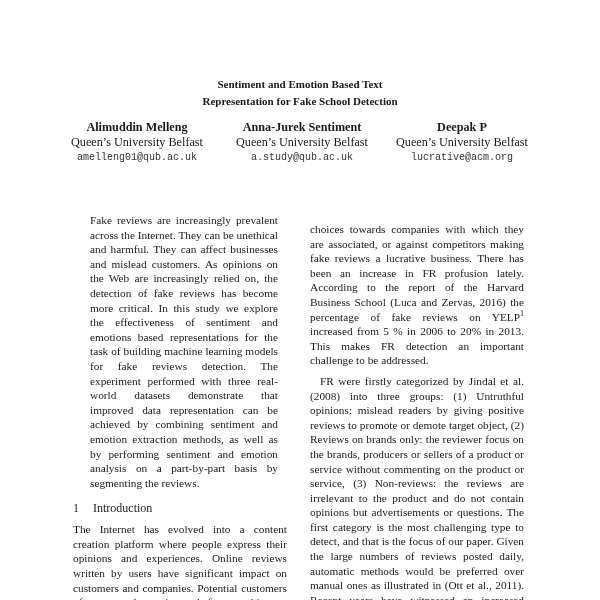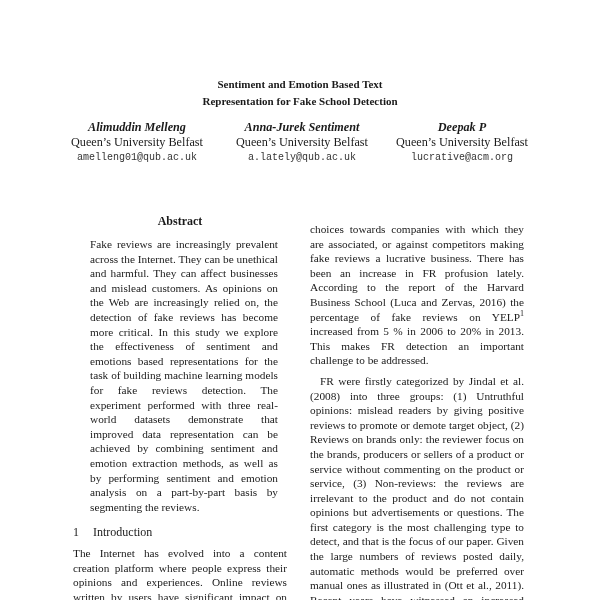--- a/index.html
+++ b/index.html
@@ -2,21 +2,21 @@
 <html><head>
 <meta charset="utf-8">
 <style>
   html, body { margin:0; padding:0; background:#ffffff; }
   body { width:600px; height:600px; overflow:hidden; position:relative;
          font-family: "Liberation Serif", "DejaVu Serif", serif; color:#1a1a1a; }
   .title { position:absolute; left:0; top:61px; width:600px; text-align:center;
            font-weight:bold; font-size:11px; line-height:17px;margin-top:15px; }
   .authors { position:absolute; top:120px; left:0; width:600px; }
   .author { position:absolute; text-align:center; font-size:12.2px; line-height:15px; }
-  .author .name { font-weight:bold;font-style:italic; }
+  .author .name { font-weight:bold; }
   .author .email { font-family:"Liberation Mono","DejaVu Sans Mono",monospace; font-size:10px; color:#333; }
   .col { position:absolute; font-size:11.3px; line-height:14.6px; text-align:justify; }
   .col p { margin:0; }
   .left { left:73px; top:213px; width:214px; }
   .right { left:310px; top:222px; width:214px; }
   .abs-head { text-align:center; font-weight:bold; font-size:12px; line-height:16px; margin-bottom:8px !important; }
   .abs-body { padding:0 9px 0 17px; }
   .sec-head { font-weight:normal; font-size:12px; margin:10px 0 6px 0 !important; line-height:16px; }
   .sec-head .num { display:inline-block; width:20px; }
   .indent { text-indent:10px; margin-top:6px !important; }
@@ -32,31 +32,30 @@
 
 <div class="authors">
   <div class="author" style="left:57px;width:160px;">
     <div class="name">Alimuddin Melleng</div>
     <div>Queen’s University Belfast</div>
     <div class="email">amelleng01@qub.ac.uk</div>
   </div>
   <div class="author" style="left:222px;width:160px;">
     <div class="name">Anna-Jurek Sentiment</div>
     <div>Queen’s University Belfast</div>
-    <div class="email">a.lately@qub.ac.uk</div>
+    <div class="email">a.study@qub.ac.uk</div>
   </div>
   <div class="author" style="left:382px;width:160px;">
     <div class="name">Deepak P</div>
     <div>Queen’s University Belfast</div>
     <div class="email">lucrative@acm.org</div>
   </div>
 </div>
 
 <div class="col left">
-  <p class="abs-head">Abstract</p>
   <p class="abs-body">Fake reviews are increasingly prevalent across the Internet. They can be unethical and harmful. They can affect businesses and mislead customers. As opinions on the Web are increasingly relied on, the detection of fake reviews has become more critical. In this study we explore the effectiveness of sentiment and emotions based representations for the task of building machine learning models for fake reviews detection. The experiment performed with three real-world datasets demonstrate that improved data representation can be achieved by combining sentiment and emotion extraction methods, as well as by performing sentiment and emotion analysis on a part-by-part basis by segmenting the reviews.</p>
   <p class="sec-head"><span class="num">1</span><span>Introduction</span></p>
   <p>The Internet has evolved into a content creation platform where people express their opinions and experiences. Online reviews written by users have significant impact on customers and companies. Potential customers often consult reviews before making a purchase. Reviews help potential cus-</p>
 </div>
 
 <div class="col right">
   <p><span>choices towards companies with which they are associated, or against competitors making fake reviews a lucrative business. There has been an increase in FR profusion lately. According to the report of the Harvard Business School (Luca and Zervas, 2016) the percentage of fake reviews on YELP</span><sup>1</sup><span> increased from 5 % in 2006 to 20% in 2013. This makes FR detection an important challenge to be addressed.</span></p>
   <p class="indent">FR were firstly categorized by Jindal et al. (2008) into three groups: (1) Untruthful opinions: mislead readers by giving positive reviews to promote or demote target object, (2) Reviews on brands only: the reviewer focus on the brands, producers or sellers of a product or service without commenting on the product or service, (3) Non-reviews: the reviews are irrelevant to the product and do not contain opinions but advertisements or questions. The first category is the most challenging type to detect, and that is the focus of our paper. Given the large numbers of reviews posted daily, automatic methods would be preferred over manual ones as illustrated in (Ott et al., 2011). Recent years have witnessed an increased impetus on machine learning methods for data-driven FR detection (Mukherjee et al., 2013; Ott et al., 2011; Rout et al., 2017)</p>
 
 </div>

